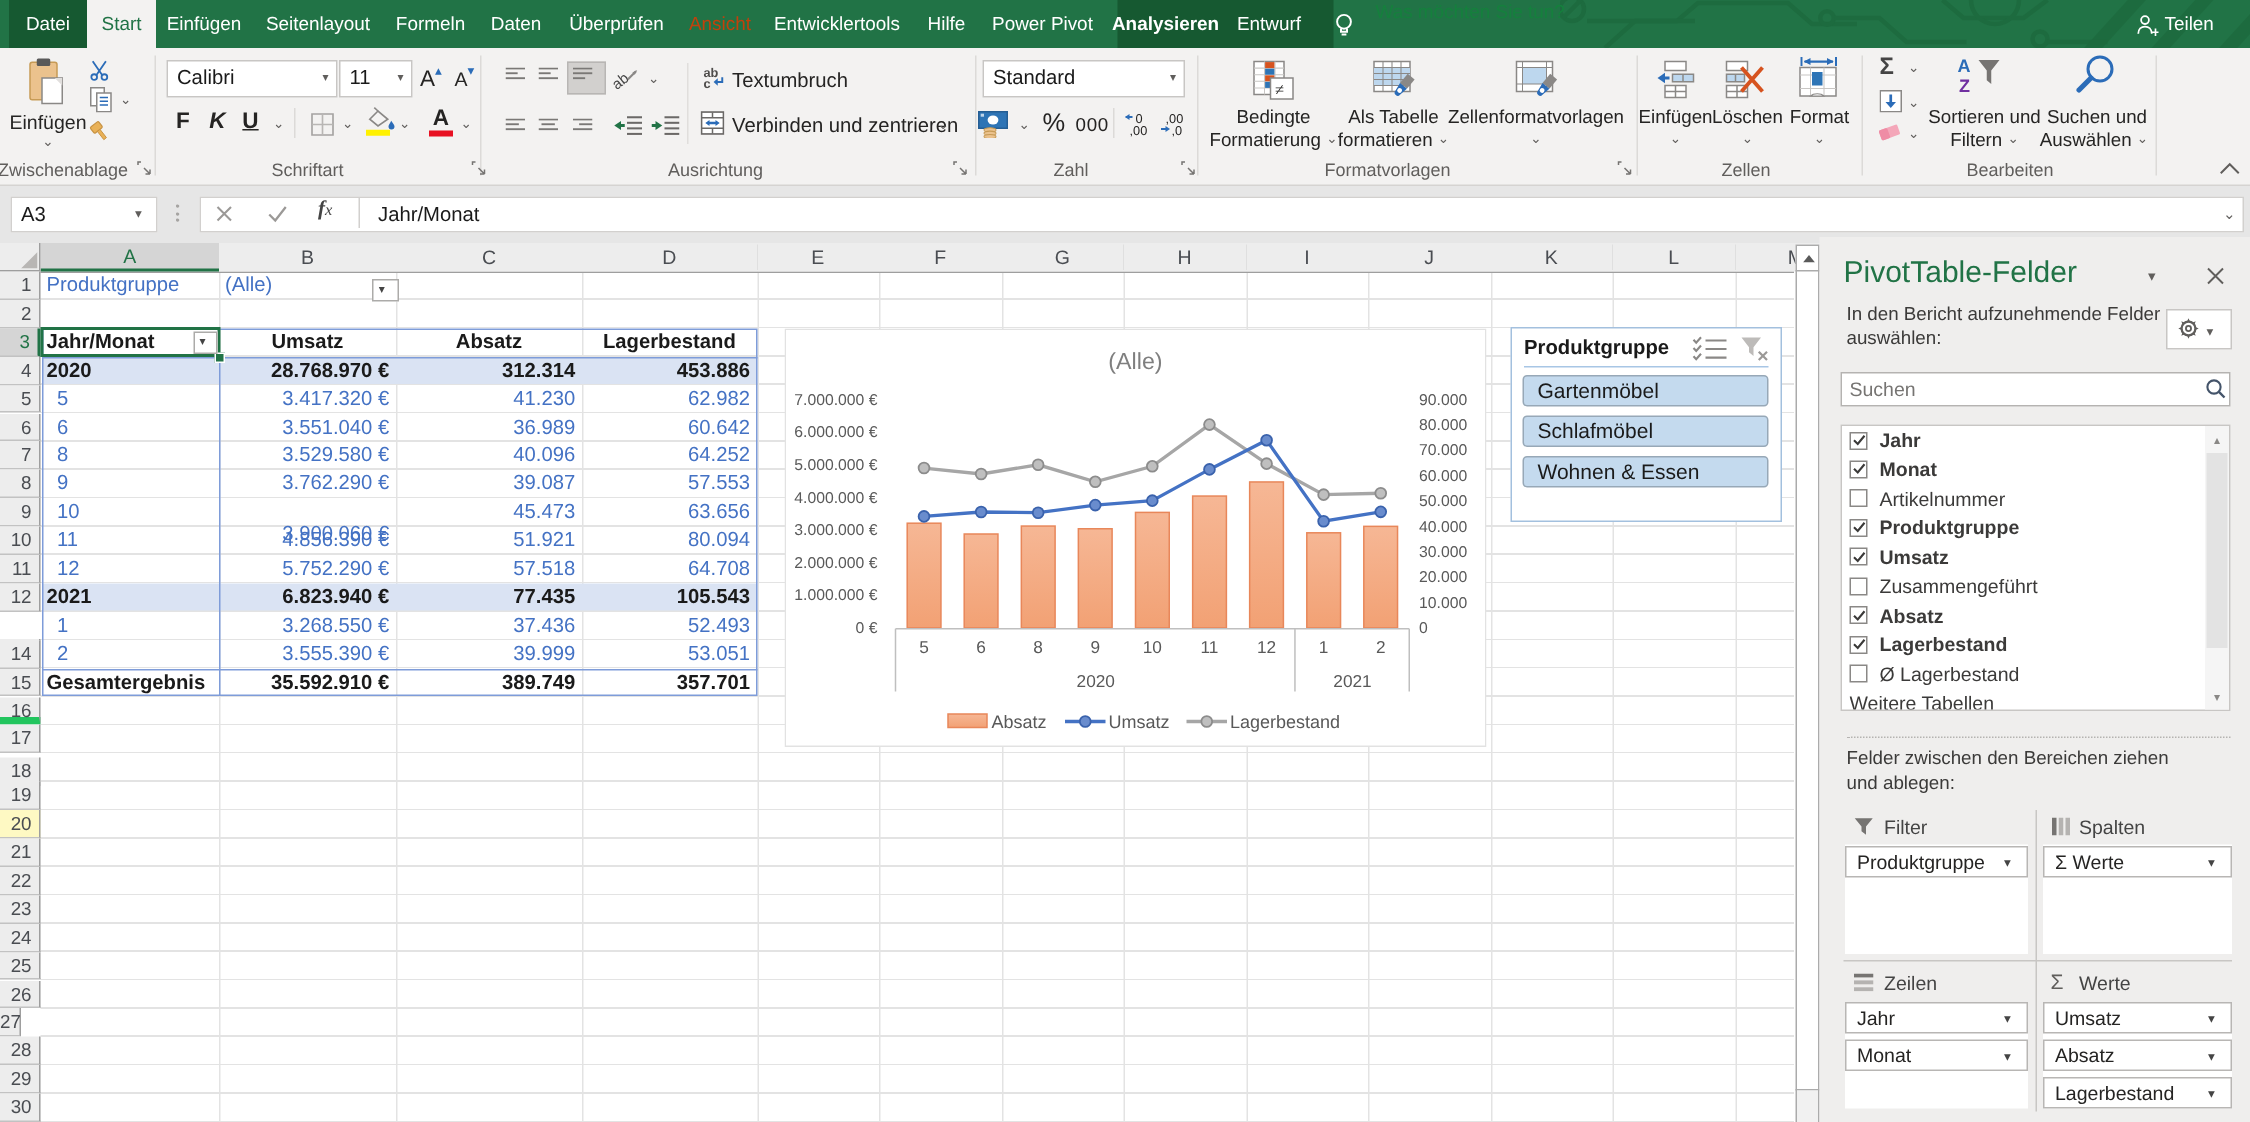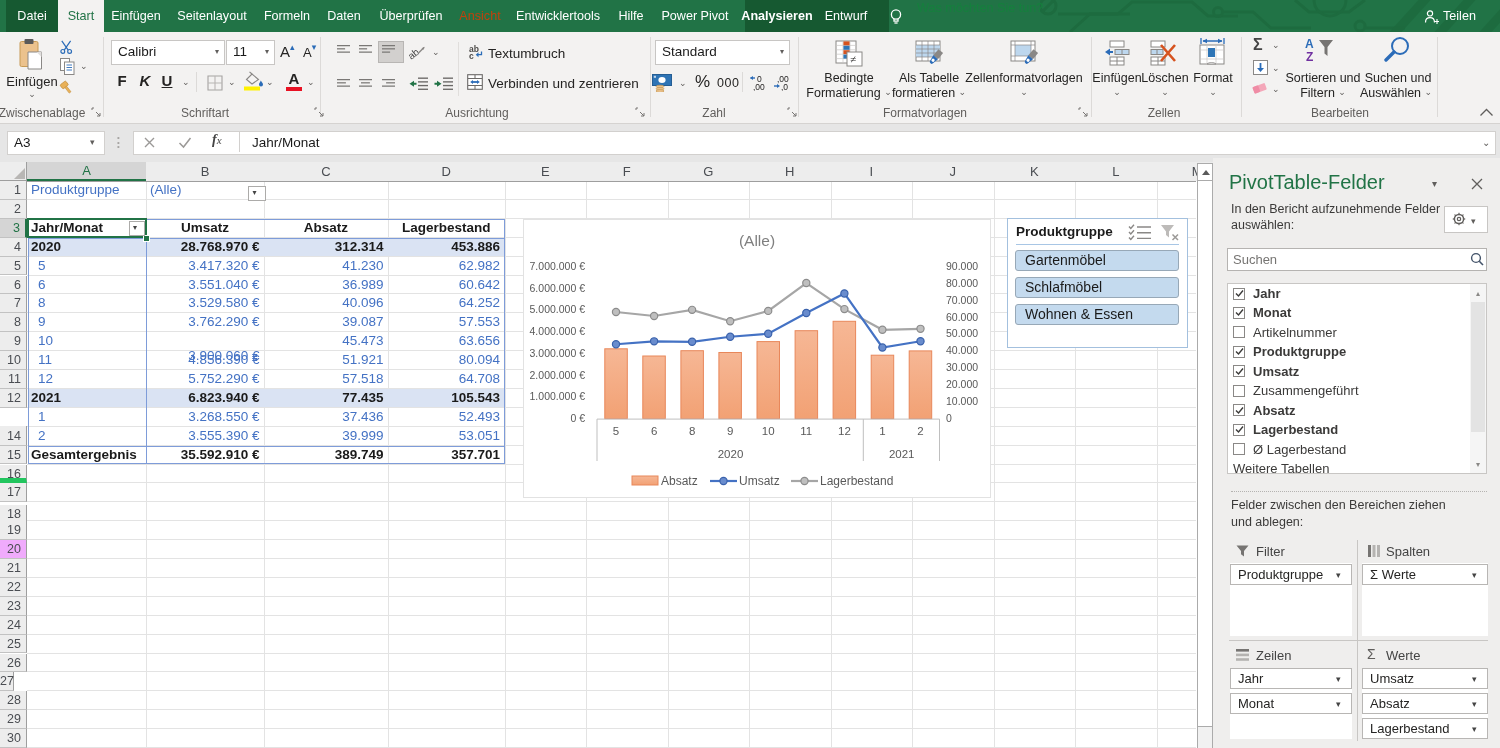--- a/index.html
+++ b/index.html
@@ -455,21 +455,21 @@
 <div class="a" style="left:0;top:351.1px;width:27px;height:18.9px;background:#EDEDED;border-right:1px solid #9E9E9E;border-bottom:1px solid #C2C2C2;box-sizing:border-box;color:#4A4D52;font-size:12.5px;text-align:right;padding-right:5px;line-height:18.9px;">10</div>
 <div class="a" style="left:0;top:370.0px;width:27px;height:18.9px;background:#EDEDED;border-right:1px solid #9E9E9E;border-bottom:1px solid #C2C2C2;box-sizing:border-box;color:#4A4D52;font-size:12.5px;text-align:right;padding-right:5px;line-height:18.9px;">11</div>
 <div class="a" style="left:0;top:388.9px;width:27px;height:18.9px;background:#EDEDED;border-right:1px solid #9E9E9E;border-bottom:1px solid #C2C2C2;box-sizing:border-box;color:#4A4D52;font-size:12.5px;text-align:right;padding-right:5px;line-height:18.9px;">12</div>
 <div class="a" style="left:0;top:407.79999999999995px;width:27px;height:18.9px;background:#EDEDED;border-right:1px solid #9E9E9E;border-bottom:1px solid #C2C2C2;box-sizing:border-box;color:#4A4D52;font-size:12.5px;text-align:right;padding-right:5px;line-height:18.9px;margin-top:18px;">13</div>
 <div class="a" style="left:0;top:426.7px;width:27px;height:18.9px;background:#EDEDED;border-right:1px solid #9E9E9E;border-bottom:1px solid #C2C2C2;box-sizing:border-box;color:#4A4D52;font-size:12.5px;text-align:right;padding-right:5px;line-height:18.9px;">14</div>
 <div class="a" style="left:0;top:445.59999999999997px;width:27px;height:18.9px;background:#EDEDED;border-right:1px solid #9E9E9E;border-bottom:1px solid #C2C2C2;box-sizing:border-box;color:#4A4D52;font-size:12.5px;text-align:right;padding-right:5px;line-height:18.9px;">15</div>
 <div class="a" style="left:0;top:464.5px;width:27px;height:18.9px;background:#EDEDED;border-right:1px solid #9E9E9E;border-bottom:5px solid #22c55e;box-sizing:border-box;color:#4A4D52;font-size:12.5px;text-align:right;padding-right:5px;line-height:18.9px;">16</div>
 <div class="a" style="left:0;top:483.4px;width:27px;height:18.9px;background:#EDEDED;border-right:1px solid #9E9E9E;border-bottom:1px solid #C2C2C2;box-sizing:border-box;color:#4A4D52;font-size:12.5px;text-align:right;padding-right:5px;line-height:18.9px;">17</div>
 <div class="a" style="left:0;top:505px;width:27px;height:18.9px;background:#EDEDED;border-right:1px solid #9E9E9E;border-bottom:1px solid #C2C2C2;box-sizing:border-box;color:#4A4D52;font-size:12.5px;text-align:right;padding-right:5px;line-height:18.9px;">18</div>
 <div class="a" style="left:0;top:521.2px;width:27px;height:18.9px;background:#EDEDED;border-right:1px solid #9E9E9E;border-bottom:1px solid #C2C2C2;box-sizing:border-box;color:#4A4D52;font-size:12.5px;text-align:right;padding-right:5px;line-height:18.9px;">19</div>
-<div class="a" style="left:0;top:540.0999999999999px;width:27px;height:18.9px;background:#f0abfc;border-right:1px solid #9E9E9E;border-bottom:1px solid #C2C2C2;box-sizing:border-box;color:#4A4D52;font-size:12.5px;text-align:right;padding-right:5px;line-height:18.9px;">20</div>
+<div class="a" style="left:0;top:540.0999999999999px;width:27px;height:18.9px;background:#fef9c3;border-right:1px solid #9E9E9E;border-bottom:1px solid #C2C2C2;box-sizing:border-box;color:#4A4D52;font-size:12.5px;text-align:right;padding-right:5px;line-height:18.9px;">20</div>
 <div class="a" style="left:0;top:559.0px;width:27px;height:18.9px;background:#EDEDED;border-right:1px solid #9E9E9E;border-bottom:1px solid #C2C2C2;box-sizing:border-box;color:#4A4D52;font-size:12.5px;text-align:right;padding-right:5px;line-height:18.9px;">21</div>
 <div class="a" style="left:0;top:577.9px;width:27px;height:18.9px;background:#EDEDED;border-right:1px solid #9E9E9E;border-bottom:1px solid #C2C2C2;box-sizing:border-box;color:#4A4D52;font-size:12.5px;text-align:right;padding-right:5px;line-height:18.9px;">22</div>
 <div class="a" style="left:0;top:596.8px;width:27px;height:18.9px;background:#EDEDED;border-right:1px solid #9E9E9E;border-bottom:1px solid #C2C2C2;box-sizing:border-box;color:#4A4D52;font-size:12.5px;text-align:right;padding-right:5px;line-height:18.9px;">23</div>
 <div class="a" style="left:0;top:615.7px;width:27px;height:18.9px;background:#EDEDED;border-right:1px solid #9E9E9E;border-bottom:1px solid #C2C2C2;box-sizing:border-box;color:#4A4D52;font-size:12.5px;text-align:right;padding-right:5px;line-height:18.9px;">24</div>
 <div class="a" style="left:0;top:634.5999999999999px;width:27px;height:18.9px;background:#EDEDED;border-right:1px solid #9E9E9E;border-bottom:1px solid #C2C2C2;box-sizing:border-box;color:#4A4D52;font-size:12.5px;text-align:right;padding-right:5px;line-height:18.9px;">25</div>
 <div class="a" style="left:0;top:653.5px;width:27px;height:18.9px;background:#EDEDED;border-right:1px solid #9E9E9E;border-bottom:1px solid #C2C2C2;box-sizing:border-box;color:#4A4D52;font-size:12.5px;text-align:right;padding-right:5px;line-height:18.9px;">26</div>
 <div class="a" style="left:0;top:672.4px;width:14px;height:18.9px;background:#EDEDED;border-right:1px solid #9E9E9E;border-bottom:1px solid #C2C2C2;box-sizing:border-box;color:#4A4D52;font-size:12.5px;text-align:right;padding-right:5px;line-height:18.9px;">27</div>
 <div class="a" style="left:0;top:691.3px;width:27px;height:18.9px;background:#EDEDED;border-right:1px solid #9E9E9E;border-bottom:1px solid #C2C2C2;box-sizing:border-box;color:#4A4D52;font-size:12.5px;text-align:right;padding-right:5px;line-height:18.9px;">28</div>
 <div class="a" style="left:0;top:710.1999999999999px;width:27px;height:18.9px;background:#EDEDED;border-right:1px solid #9E9E9E;border-bottom:1px solid #C2C2C2;box-sizing:border-box;color:#4A4D52;font-size:12.5px;text-align:right;padding-right:5px;line-height:18.9px;">29</div>
 <div class="a" style="left:0;top:729.0999999999999px;width:27px;height:18.9px;background:#EDEDED;border-right:1px solid #9E9E9E;border-bottom:1px solid #C2C2C2;box-sizing:border-box;color:#4A4D52;font-size:12.5px;text-align:right;padding-right:5px;line-height:18.9px;">30</div>

